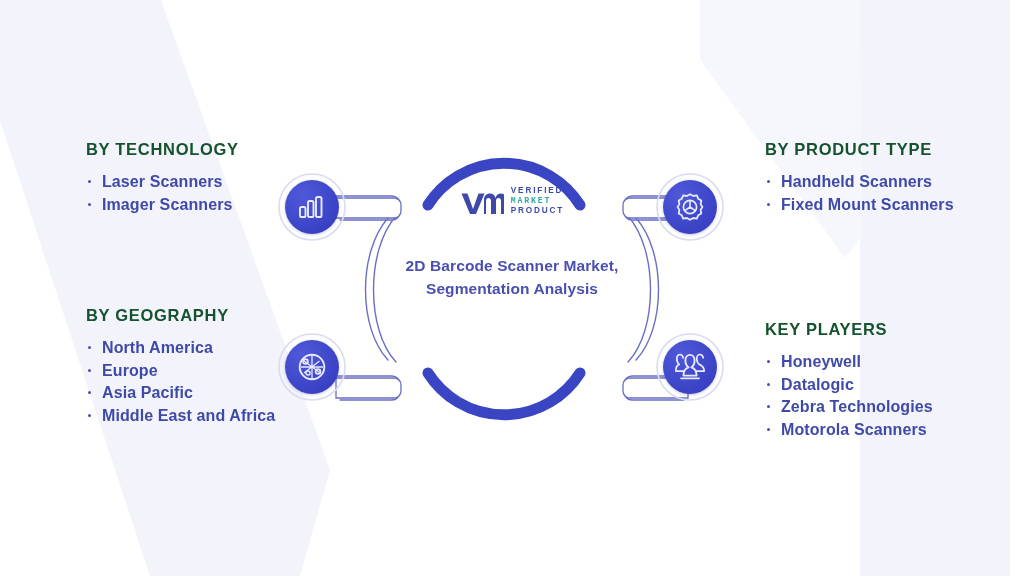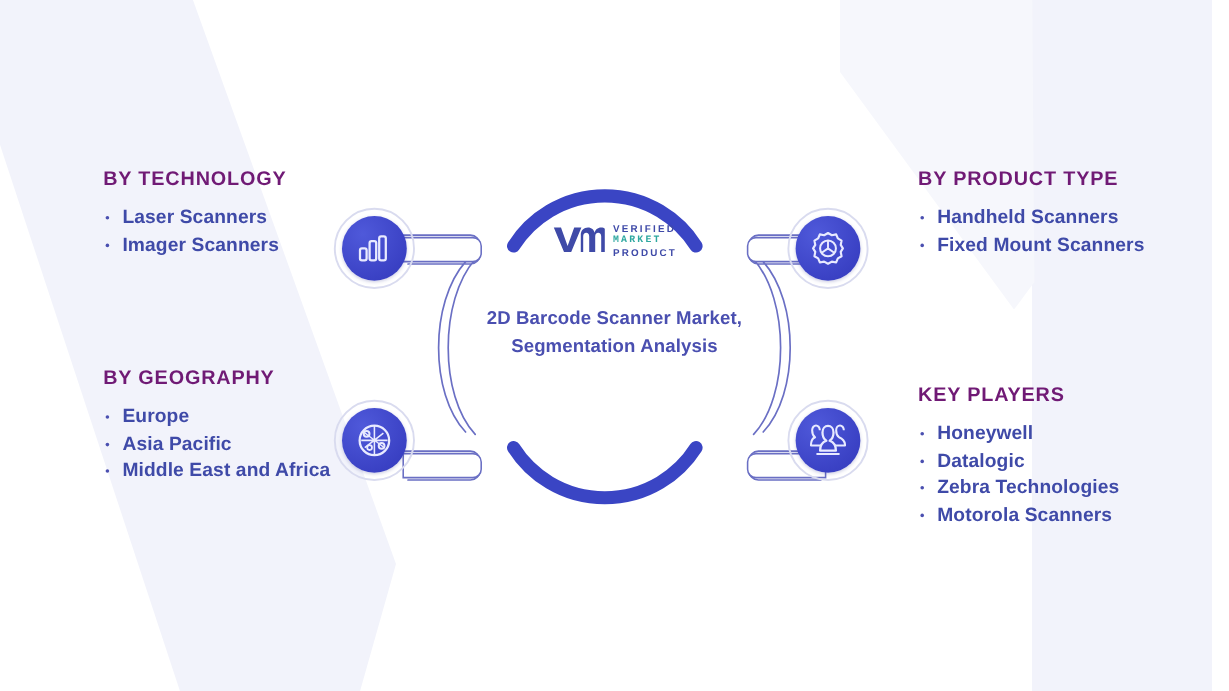--- a/index.html
+++ b/index.html
@@ -36,21 +36,21 @@
   }
   .col-tech      { left: 86px;  top: 140px; width: 215px; }
   .col-geo       { left: 86px;  top: 306px; width: 215px; }
   .col-product   { left: 765px; top: 140px; width: 210px; }
   .col-players   { left: 765px; top: 320px; width: 210px; }
 
   .col-heading {
     font-size: 16.5px;
     font-weight: bold;
     letter-spacing: 0.7px;
-    color: #701a75;
+    color: #14532d;
     margin: 0 0 13px 0;
     white-space: nowrap;
   }
   .bullets {
     list-style: none;
     margin: 0;
     padding: 0;
   }
   .bullets li {
     position: relative;
@@ -81,21 +81,21 @@
     width: 224px;
     height: 260px;
     z-index: 4;
   }
   .logo-wrap {
     position: absolute;
     left: 0;
     top: 36px;
     width: 224px;
     display: flex;
-    align-items: flex-start;
+    align-items: flex-end;
     justify-content: center;
     gap: 7px;
   }
   .logo-words {
     display: flex;
     flex-direction: column;
     line-height: 1.22;
   }
   .logo-words span {
     font-size: 8.2px;
@@ -229,20 +229,21 @@
     <div class="col-heading">BY TECHNOLOGY</div>
     <ul class="bullets">
       <li>Laser Scanners</li>
       <li>Imager Scanners</li>
     </ul>
   </div>
 
   <div class="col col-geo">
     <div class="col-heading">BY GEOGRAPHY</div>
     <ul class="bullets">
+      <li>North America</li>
       <li>Europe</li>
       <li>Asia Pacific</li>
       <li>Middle East and Africa</li>
     </ul>
   </div>
 
   <div class="col col-product">
     <div class="col-heading">BY PRODUCT TYPE</div>
     <ul class="bullets">
       <li>Handheld Scanners</li>

